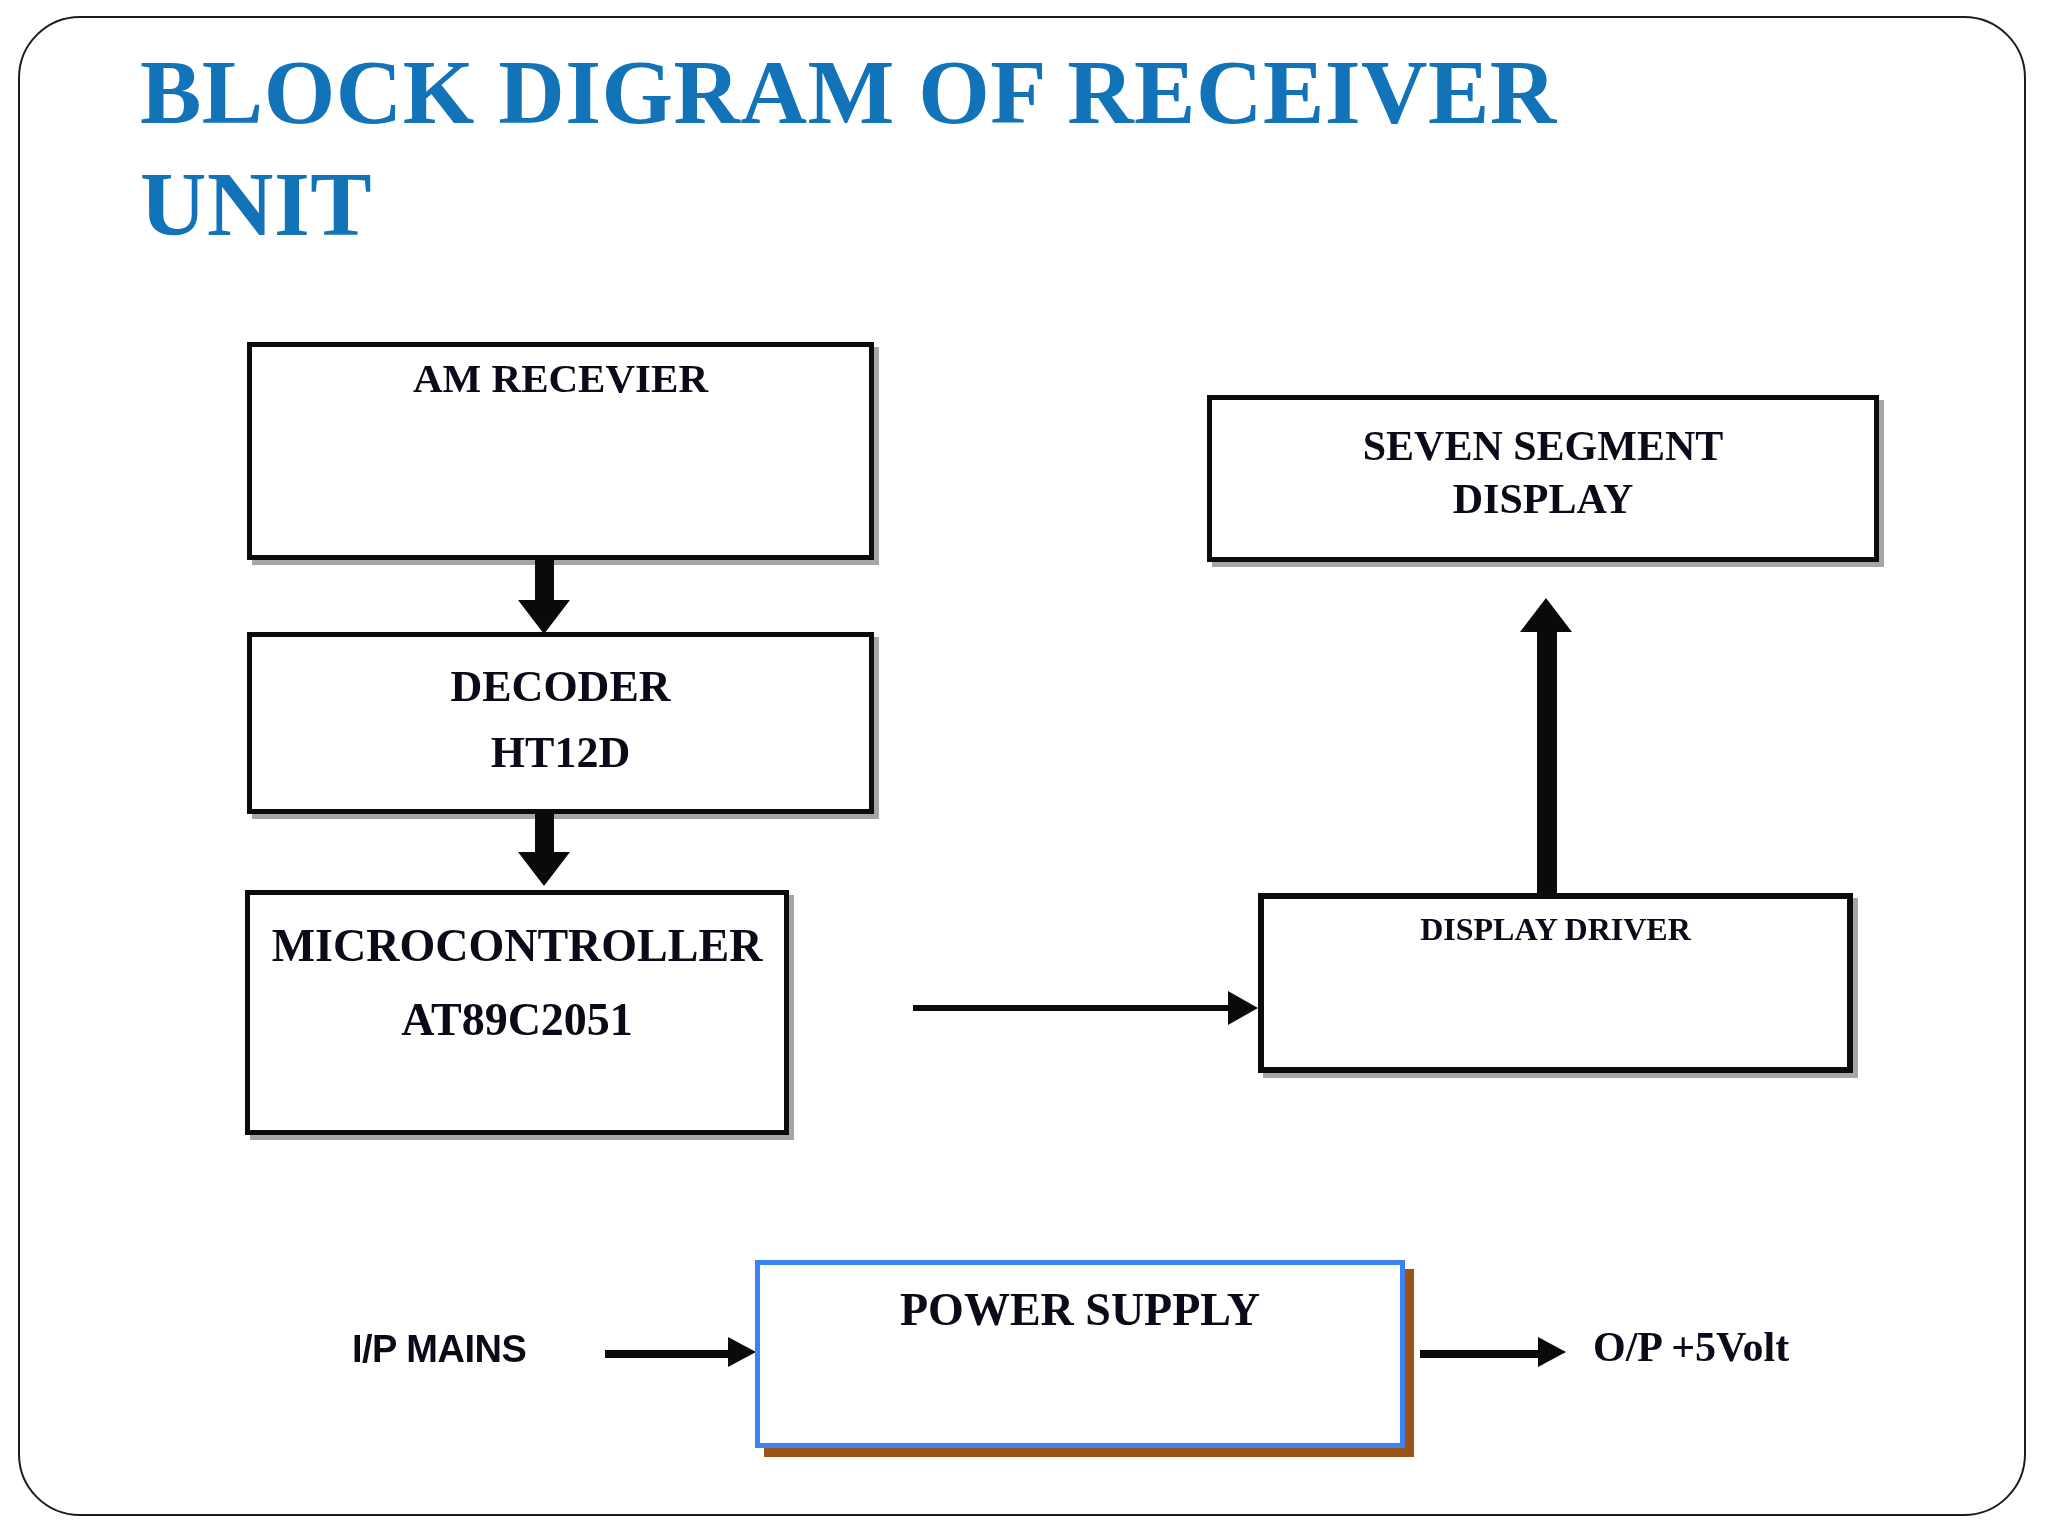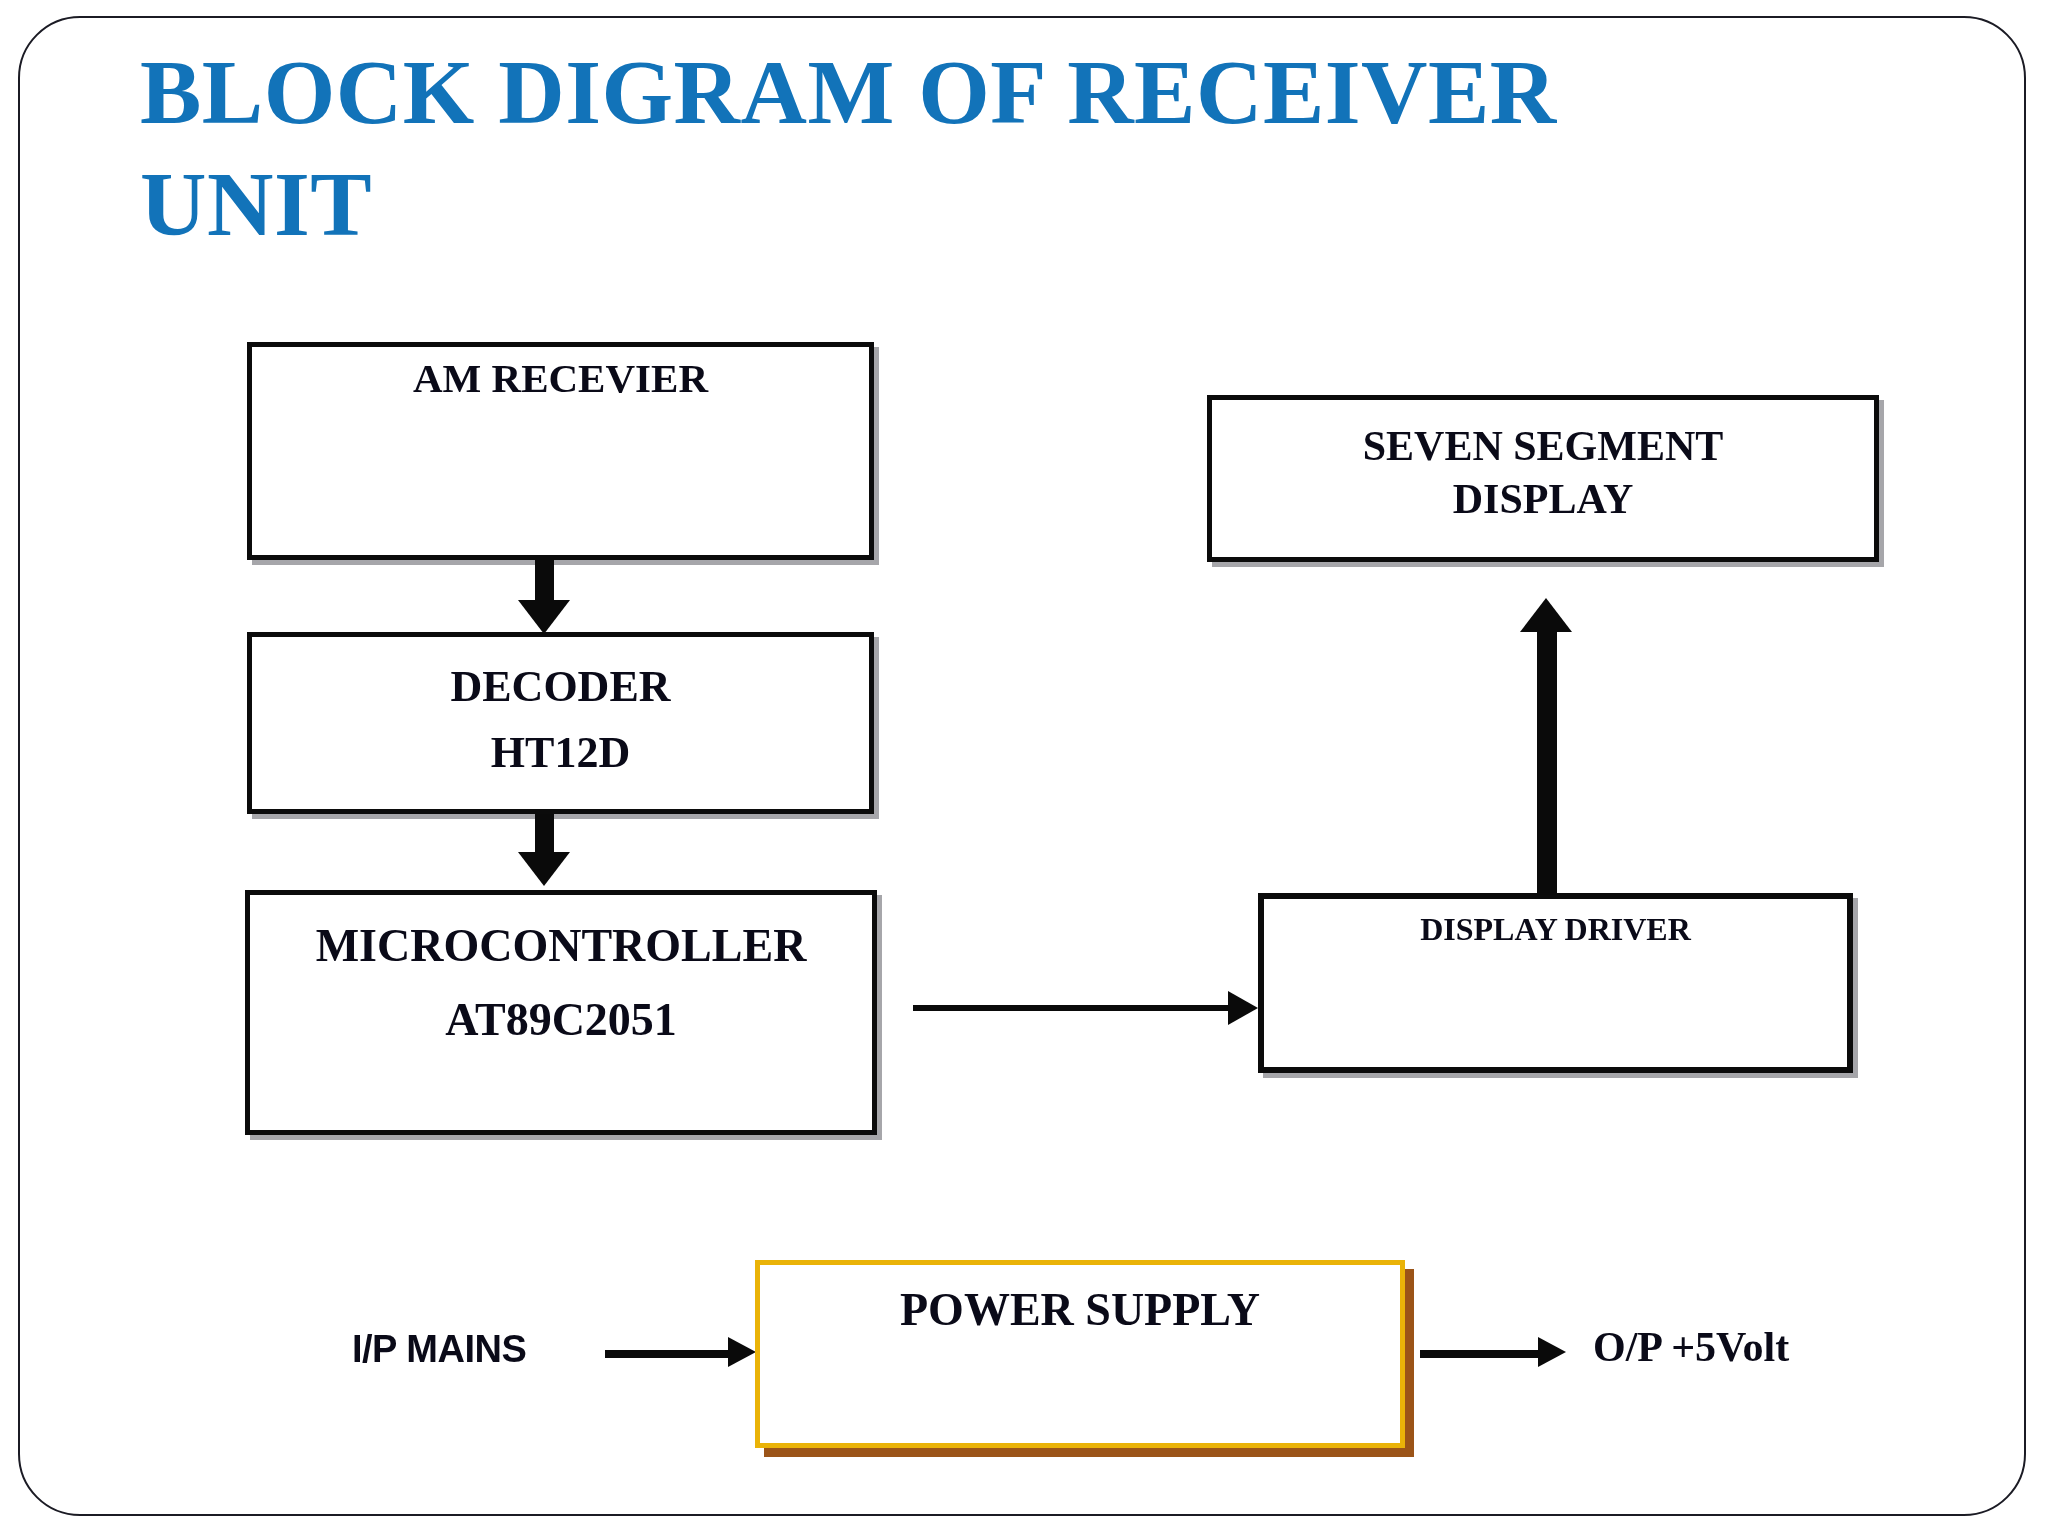--- a/index.html
+++ b/index.html
@@ -62,34 +62,34 @@
     color: #0a0a18;
   }
   .blk .ln {
     display: block;
     white-space: nowrap;
   }
 
   
   #box-am       { left: 247px; top: 342px;  width: 627px; height: 218px; }
   #box-decoder  { left: 247px; top: 632px;  width: 627px; height: 182px; }
-  #box-micro    { left: 245px; top: 890px;  width: 632px; height: 245px; }
+  #box-micro    { left: 245px; top: 890px;  width: 544px; height: 245px; }
   #box-seven    { left: 1207px; top: 395px; width: 672px; height: 167px; }
   #box-driver   { left: 1258px; top: 893px; width: 595px; height: 180px; border-width: 6px; }
 
   
   #box-power {
     position: absolute;
     left: 755px;
     top: 1260px;
     width: 650px;
     height: 188px;
     box-sizing: border-box;
     background: #ffffff;
-    border: 5px solid #eab308;
+    border: 5px solid #3b82f6;
     box-shadow: 9px 9px 0 0 #9B5418;
   }
   #box-power .lines {
     position: absolute;
     left: 0; right: 0; top: 0;
     text-align: center;
     font-family: "Liberation Serif", "DejaVu Serif", serif;
     font-weight: bold;
     color: #0a0a18;
   }

